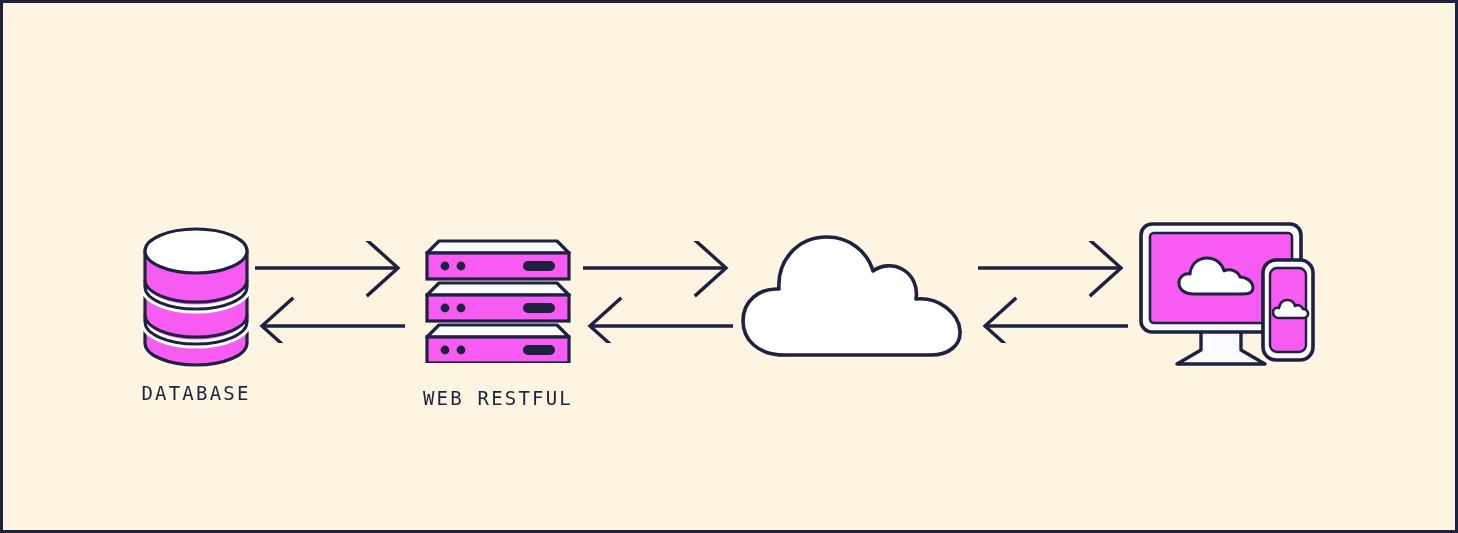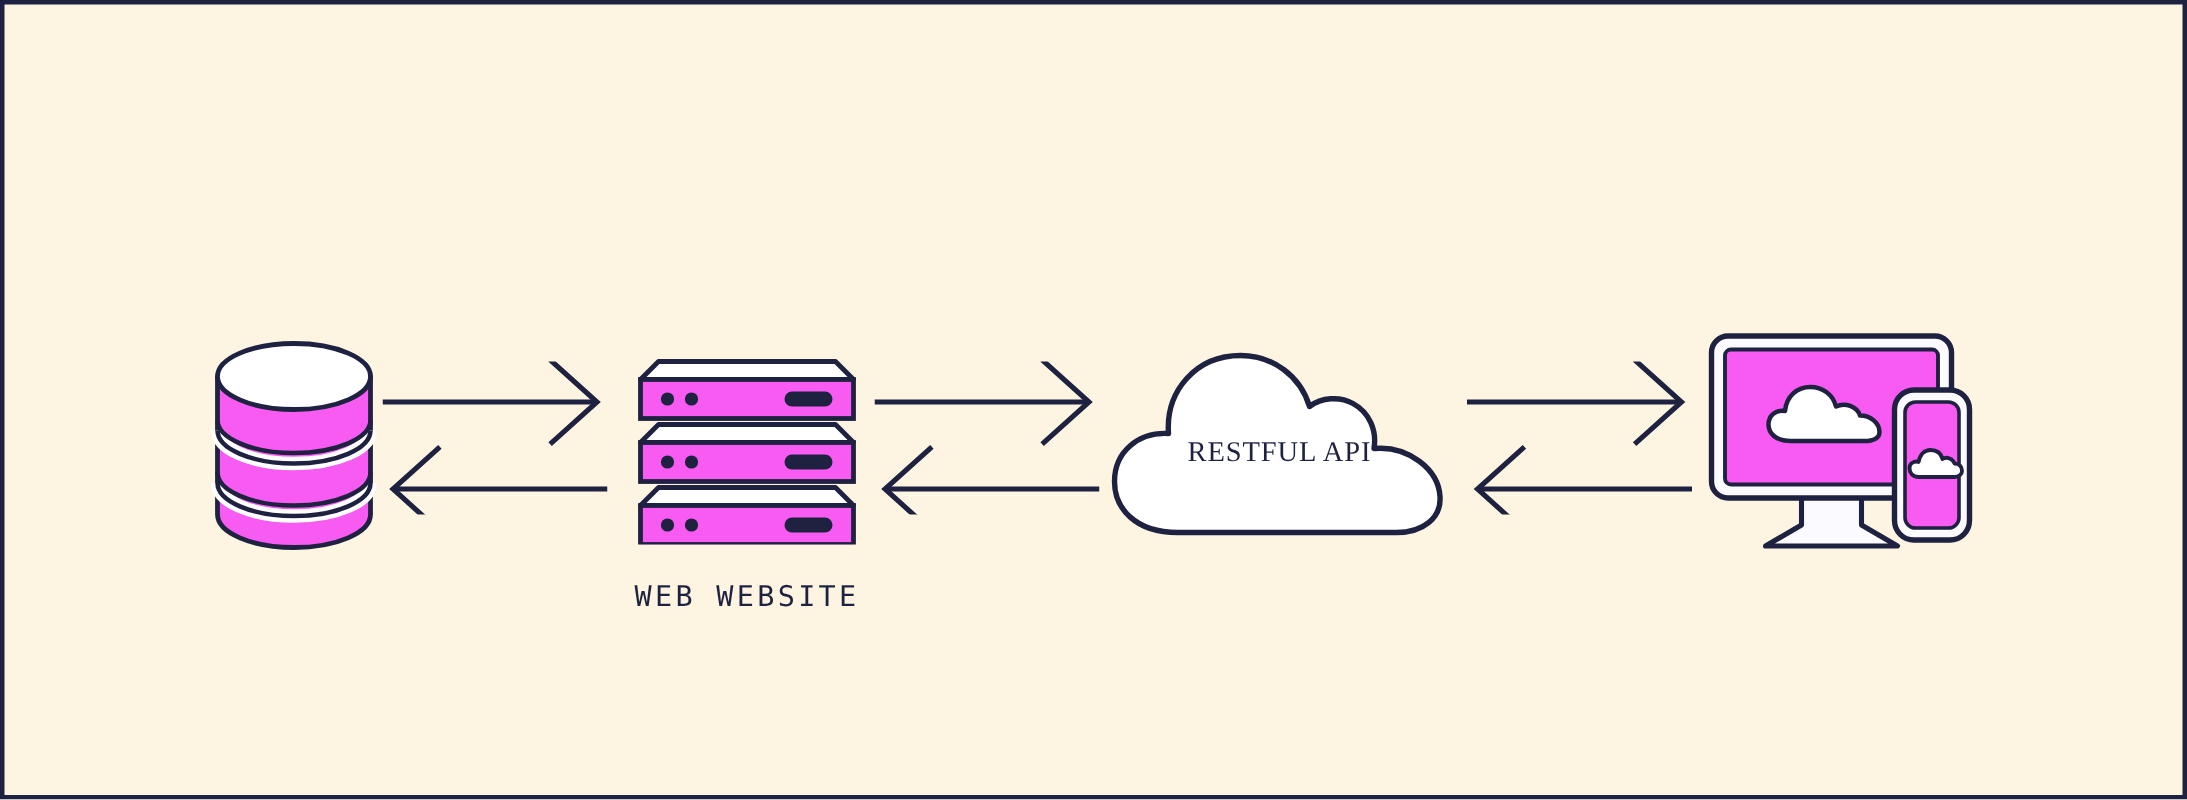--- a/index.html
+++ b/index.html
@@ -87,20 +87,21 @@
       <path d="M4 62 a51 22 0 0 0 102 0" fill="none" stroke="#FFFFFF" stroke-width="9"></path>
       <path d="M4 62 a51 22 0 0 0 102 0" fill="none" stroke="#1E2240" stroke-width="3"></path>
       <path d="M4 55 a51 22 0 0 0 102 0" fill="none" stroke="#1E2240" stroke-width="3"></path>
       <path d="M4 97 a51 22 0 0 0 102 0" fill="none" stroke="#FFFFFF" stroke-width="9"></path>
       <path d="M4 97 a51 22 0 0 0 102 0" fill="none" stroke="#1E2240" stroke-width="3"></path>
       <path d="M4 90 a51 22 0 0 0 102 0" fill="none" stroke="#1E2240" stroke-width="3"></path>
 
       <ellipse cx="55" cy="26" rx="51" ry="22" fill="#FFFFFF" stroke="#1E2240" stroke-width="3.2"></ellipse>
     </svg>
   </div>
+  <div class="node-label lbl-database">DATABASE</div>
 
   <div class="arrow-pair" id="arrows-db-server">
     <svg viewBox="0 0 150 102" width="150" height="102">
       <g>
         <line x1="0" y1="27" x2="142" y2="27" stroke="#1E2240" stroke-width="3.4"></line>
         <polyline points="113,0 143,27 113,54" fill="none" stroke="#1E2240" stroke-width="3.4" stroke-linecap="square"></polyline>
       </g>
       <g>
         <line x1="150" y1="85" x2="8" y2="85" stroke="#1E2240" stroke-width="3.4"></line>
         <polyline points="37,58 7,85 37,112" fill="none" stroke="#1E2240" stroke-width="3.4" stroke-linecap="square"></polyline>
@@ -125,21 +126,21 @@
         <rect x="100" y="72" width="32" height="10" rx="5" fill="#1E2240"></rect>
 
         <path d="M16 94 L134 94 L146 106 L4 106 Z" fill="#FFFFFF" stroke="#1E2240" stroke-width="3.2" stroke-linejoin="round"></path>
         <rect x="4" y="106" width="142" height="26" fill="#F75BF2" stroke="#1E2240" stroke-width="3.2"></rect>
         <circle cx="22" cy="119" r="4.4" fill="#1E2240"></circle>
         <circle cx="38" cy="119" r="4.4" fill="#1E2240"></circle>
         <rect x="100" y="114" width="32" height="10" rx="5" fill="#1E2240"></rect>
       </g>
     </svg>
   </div>
-  <div class="node-label lbl-server">WEB WEBSITE</div>
+  <div class="node-label lbl-server">WEB RESTFUL</div>
 
   <div class="arrow-pair" id="arrows-server-cloud">
     <svg viewBox="0 0 150 102" width="150" height="102">
       <g>
         <line x1="0" y1="27" x2="142" y2="27" stroke="#1E2240" stroke-width="3.4"></line>
         <polyline points="113,0 143,27 113,54" fill="none" stroke="#1E2240" stroke-width="3.4" stroke-linecap="square"></polyline>
       </g>
       <g>
         <line x1="150" y1="85" x2="8" y2="85" stroke="#1E2240" stroke-width="3.4"></line>
         <polyline points="37,58 7,85 37,112" fill="none" stroke="#1E2240" stroke-width="3.4" stroke-linecap="square"></polyline>
@@ -152,21 +153,20 @@
       <path d="M46 124
                C 18 124 4 108 4 90
                C 4 70 20 57 40 58
                C 38 30 58 6 88 6
                C 110 6 128 20 134 40
                C 142 34 154 33 163 38
                C 174 44 179 56 177 68
                C 200 66 220 82 221 100
                C 222 114 210 124 192 124 Z" fill="#FFFFFF" stroke="#1E2240" stroke-width="3.6" stroke-linejoin="round"></path>
     </svg>
-    <div id="cloud-text">RESTFUL API</div>
   </div>
 
   <div class="arrow-pair" id="arrows-cloud-client">
     <svg viewBox="0 0 150 102" width="150" height="102">
       <g>
         <line x1="0" y1="27" x2="142" y2="27" stroke="#1E2240" stroke-width="3.4"></line>
         <polyline points="113,0 143,27 113,54" fill="none" stroke="#1E2240" stroke-width="3.4" stroke-linecap="square"></polyline>
       </g>
       <g>
         <line x1="150" y1="85" x2="8" y2="85" stroke="#1E2240" stroke-width="3.4"></line>

